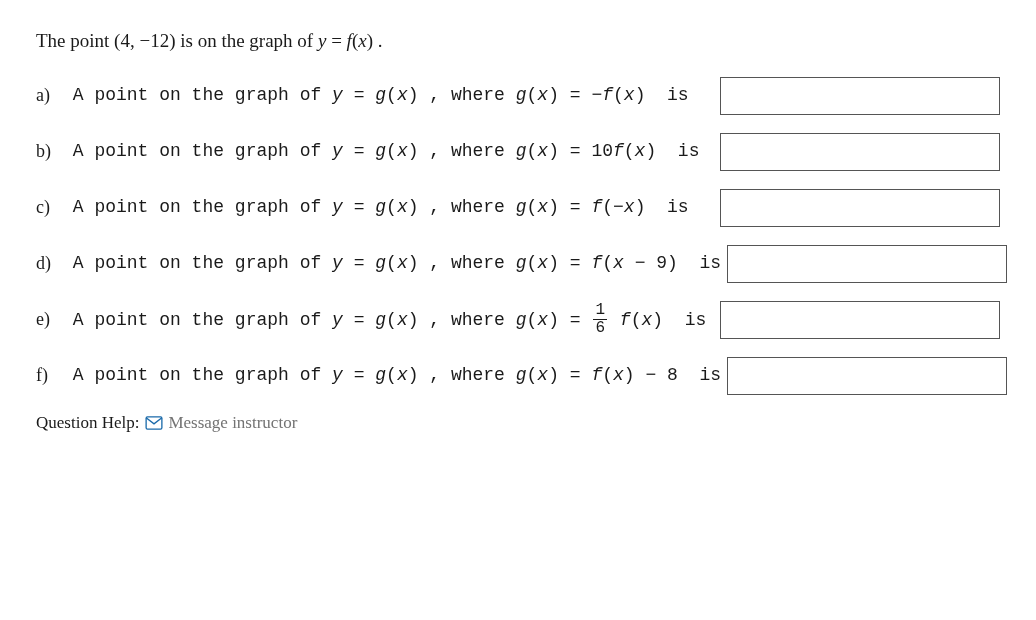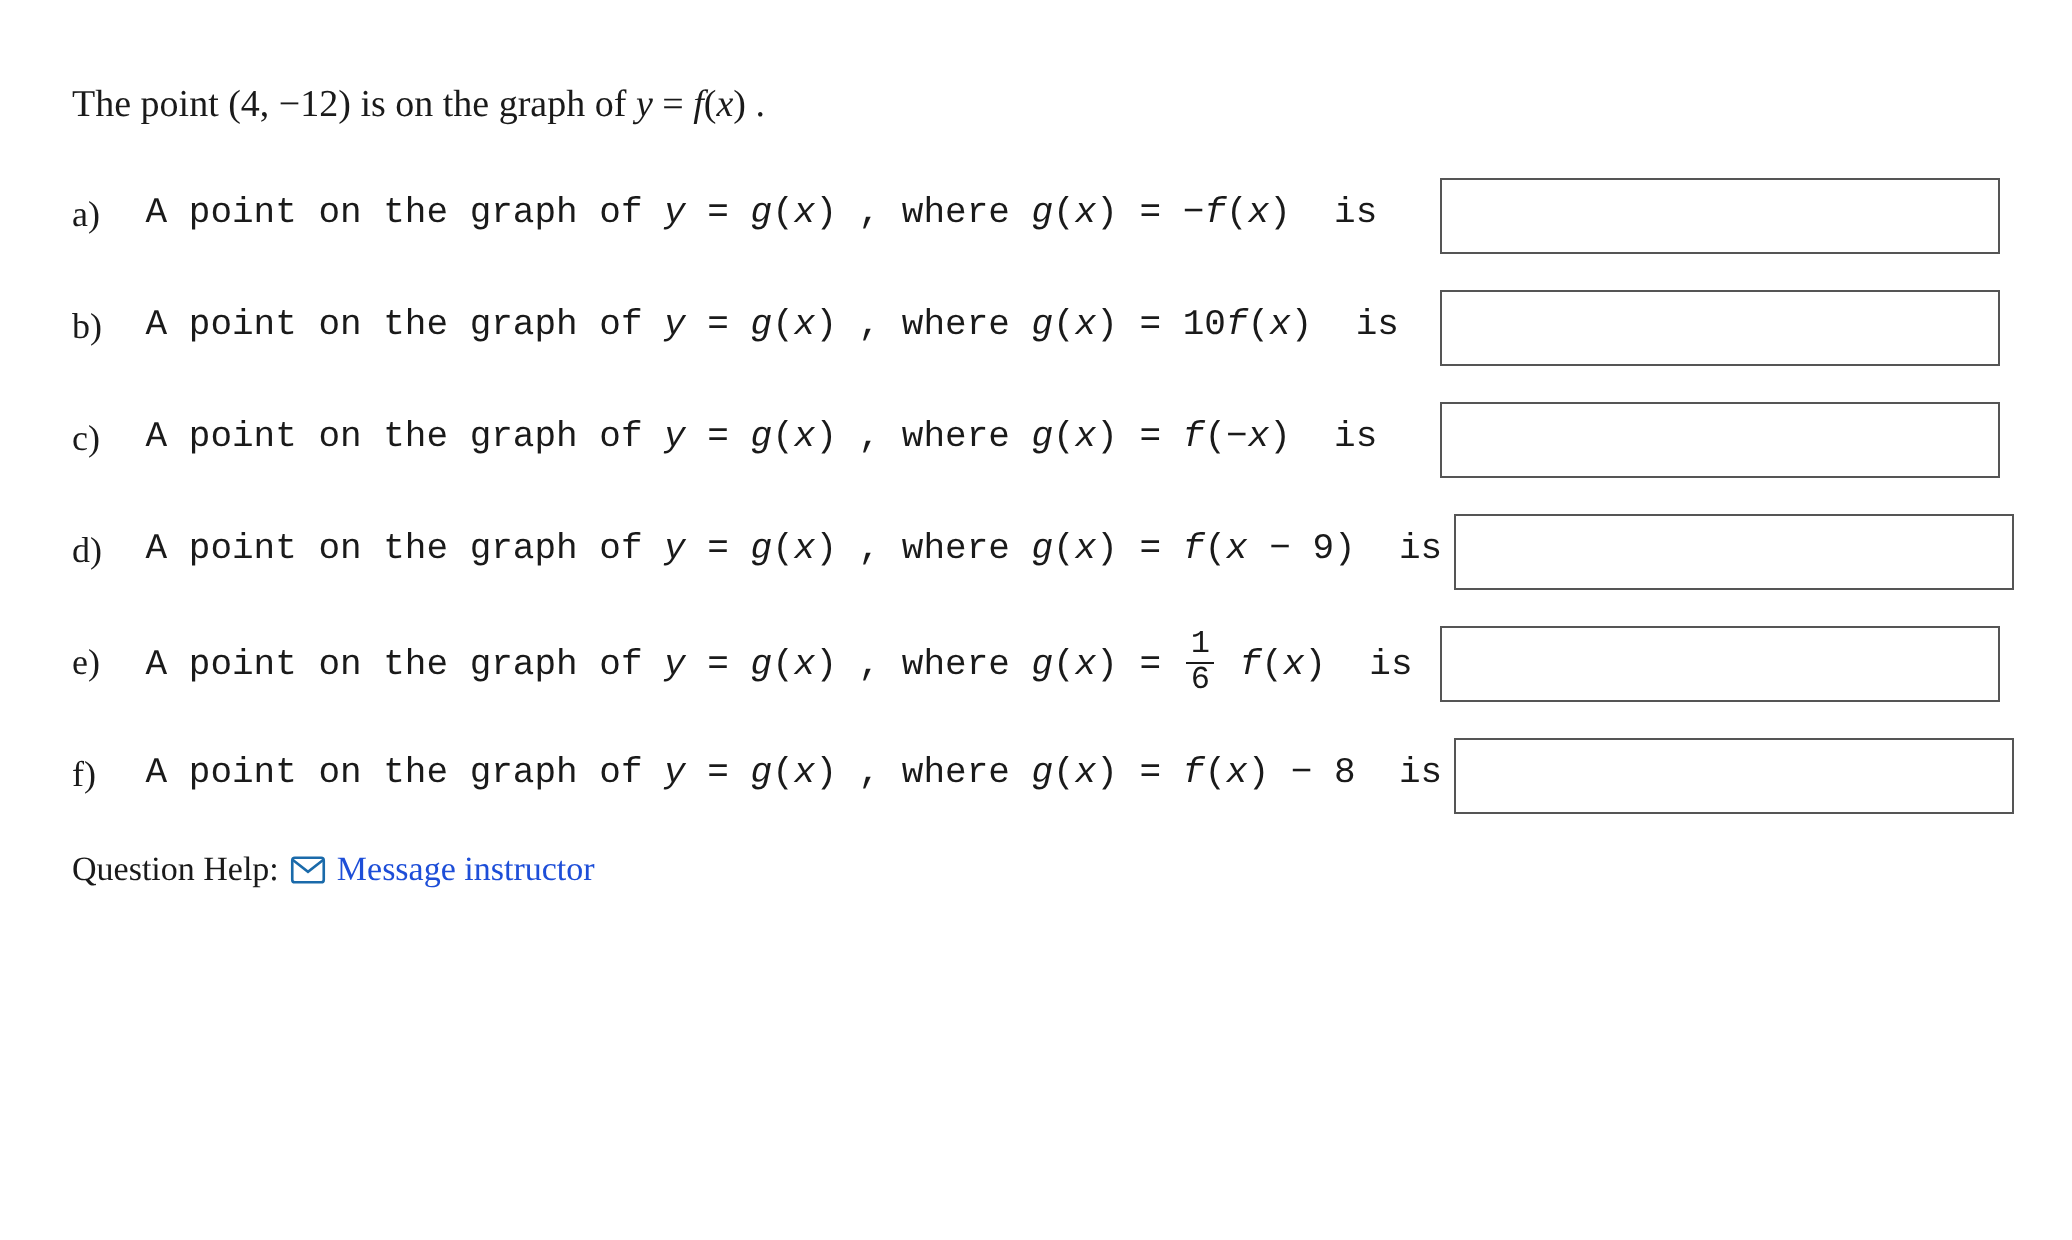--- a/index.html
+++ b/index.html
@@ -12,21 +12,21 @@
       width: 1036px;
       height: 620px;
       background: #ffffff;
       font-family: 'Times New Roman', Times, serif;
       font-size: 18px;
       color: #1a1a1a;
       overflow: hidden;
     }
 
     .container {
-      padding: 40px 36px 20px 36px;
+      padding: 28px 36px 20px 36px;
       width: 100%;
       height: 100%;
     }
 
     .intro-text {
       font-size: 19px;
       margin-bottom: 22px;
       line-height: 1.4;
     }
 
@@ -95,21 +95,21 @@
 
     .message-icon {
       display: inline-block;
       width: 18px;
       height: 14px;
       margin-right: 5px;
       vertical-align: middle;
     }
 
     .message-link {
-      color: #1d4ed8;
+      color: #737373;
       text-decoration: none;
       display: flex;
       align-items: center;
       cursor: pointer;
     }
   </style>
 </head>
 <body>
 
 <div class="container">

